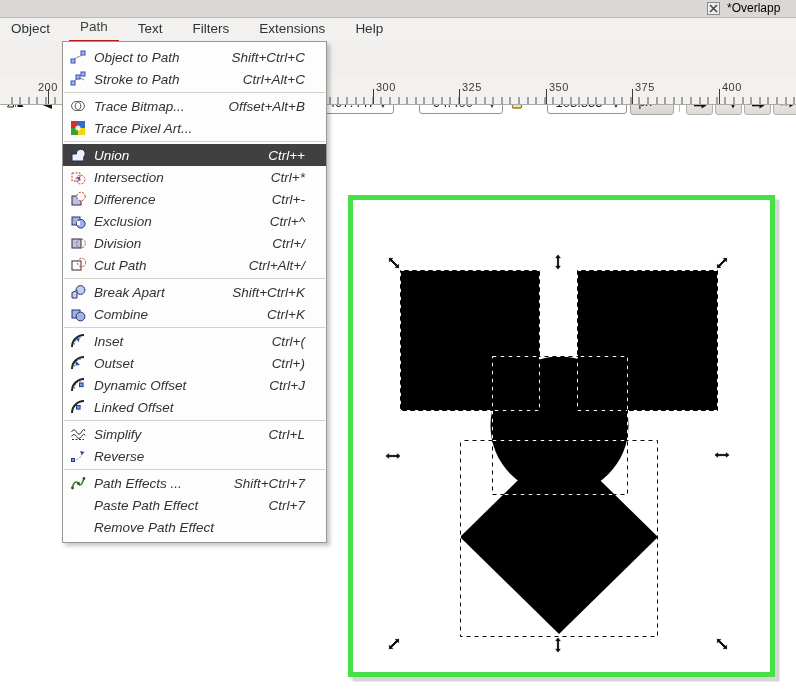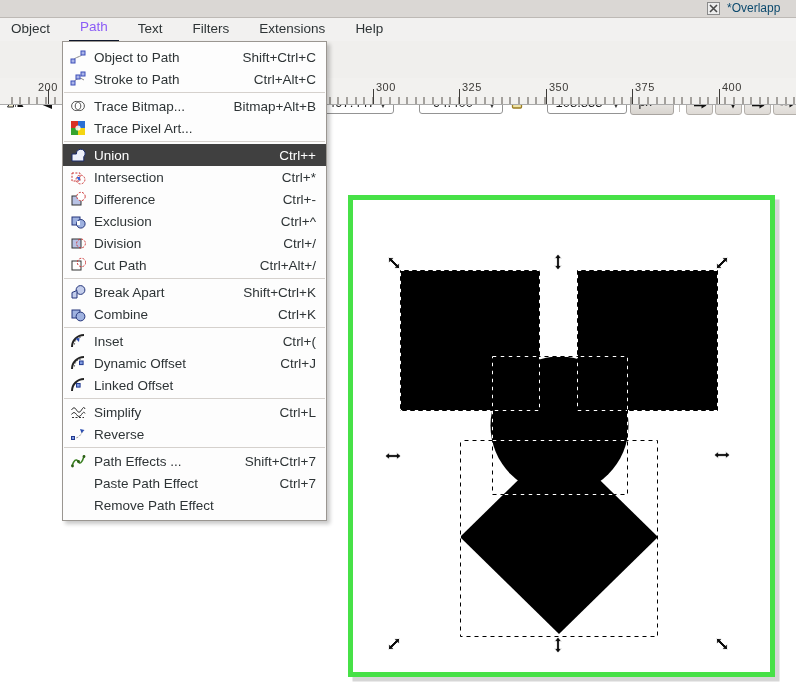--- a/index.html
+++ b/index.html
@@ -2,26 +2,26 @@
 <html><head>
 <meta charset="utf-8">
 <style>
   html,body{margin:0;padding:0;}
   body{font-family:"Liberation Sans",sans-serif;}
   .screen{position:relative;width:796px;height:692px;background:#fff;overflow:hidden;}
 
   
   .titlebar{position:absolute;left:0;top:0;width:796px;height:17px;background:#dad7d4;border-bottom:1px solid #bdb9b5;}
   .titlebar .docicon{position:absolute;left:707px;top:2px;width:13px;height:13px;}
-  .titlebar .title{position:absolute;left:727px;top:1px;font-size:12px;color:#0c4a6e;white-space:nowrap;}
+  .titlebar .title{position:absolute;left:727px;top:1px;font-size:12px;color:#000000;white-space:nowrap;}
 
   
   .menubar{position:absolute;left:0;top:18px;width:796px;height:23px;background:#f2f1f0;display:flex;align-items:center;gap:8px;}
   .mb-item{font-size:13.5px;color:#2e3436;padding:2px 11px 3px 11px;height:18px;line-height:18px;}
-  .mb-item.active{color:#8b5cf6;border-bottom:3px solid #0f172a;padding-bottom:4px;}
+  .mb-item.active{color:#404040;border-bottom:3px solid #b91c1c;padding-bottom:4px;}
 
   
   .toolbar{position:absolute;left:0;top:41px;width:796px;height:37px;background:#f0efed;border-bottom:1px solid #c8c4c0;}
   .tbtn{position:absolute;top:47px;width:25px;height:25px;border:1px solid #b4b0ab;border-radius:3px;
         background:linear-gradient(#fbfbfa,#dedad5);display:flex;align-items:center;justify-content:center;}
   .flipbtn{position:absolute;top:48px;width:24px;height:24px;display:flex;align-items:center;justify-content:center;}
   .spin{position:absolute;top:47px;height:24px;background:#fff;border:1px solid #949494;border-radius:3px;}
   .spin input{position:absolute;left:0;top:0;height:100%;width:calc(100% - 20px);border:none;background:transparent;
         font-family:"Liberation Sans",sans-serif;font-size:13px;color:#1a1a1a;text-align:center;outline:none;}
   .spinner{position:absolute;right:3px;top:0;width:14px;height:100%;display:flex;flex-direction:column;justify-content:center;gap:3px;align-items:center;}
@@ -39,21 +39,21 @@
   .ruler .major{position:absolute;bottom:0;width:1px;height:15px;background:#3c3a37;}
   .ruler .rl{position:absolute;top:3px;font-size:11px;color:#3c3a37;letter-spacing:0.5px;}
 
   
   .canvas{position:absolute;left:0;top:104px;width:796px;height:588px;background:#ffffff;}
   .canvas svg{position:absolute;left:0;top:0;}
 
   
   .menu{position:absolute;left:62px;top:41px;width:263px;background:#fdfdfd;border:1px solid #9a9691;
         box-shadow:3px 3px 4px rgba(0,0,0,.22);padding:4px 0;z-index:20;}
-  .mrow{height:22px;display:flex;align-items:center;padding:0 1px 0 6px;}
+  .mrow{height:22px;display:flex;align-items:center;padding:0 12px 0 6px;font-style:italic;}
   .mrow .ic{width:17px;height:17px;margin-right:8px;flex:0 0 17px;display:flex;align-items:center;justify-content:center;}
   .mrow .lbl{font-size:13.5px;color:#2e3436;white-space:nowrap;}
   .mrow .acc{margin-left:auto;padding-right:9px;font-size:13.5px;color:#2e3436;white-space:nowrap;}
   .mrow.hl{background:#404040;}
   .mrow.hl .lbl,.mrow.hl .acc{color:#fff;}
   .msep{height:1px;background:#d5d1cd;margin:2px 1px;}
 </style>
 </head>
 <body>
 
@@ -249,21 +249,21 @@
     <div class="msep"></div>
 
     <div class="mrow">
       <span class="ic">
         <svg width="16" height="16" viewBox="0 0 16 16">
           <circle cx="6.2" cy="8" r="4.6" fill="#fff" stroke="#555"></circle>
           <circle cx="9.8" cy="8" r="4.6" fill="none" stroke="#555"></circle>
         </svg>
         </span>
       <span class="lbl">Trace Bitmap...</span>
-      <span class="acc">Bitmap+Alt+B</span>
+      <span class="acc">Offset+Alt+B</span>
     </div>
 
     <div class="mrow">
       <span class="ic">
         <svg width="16" height="16" viewBox="0 0 16 16">
           <rect x="1" y="1" width="7" height="7" fill="#d93025"></rect>
           <rect x="8" y="1" width="7" height="7" fill="#2b6fd4"></rect>
           <rect x="1" y="8" width="7" height="7" fill="#35a32e"></rect>
           <rect x="8" y="8" width="7" height="7" fill="#f4d512"></rect>
           <circle cx="8" cy="8" r="2.6" fill="#fff" opacity="0.85"></circle>
@@ -373,20 +373,31 @@
         <svg width="16" height="16" viewBox="0 0 16 16">
           <path d="M2 14 A 12 12 0 0 1 14 2" stroke="#222" stroke-width="2" fill="none"></path>
           <path d="M4.5 11.5 A 7.5 7.5 0 0 1 12 4" stroke="#555" stroke-dasharray="1.5 1.5" fill="none"></path>
           <path d="M9 9 L5.5 5.5 L9.5 5 Z" fill="#2b4db0"></path>
         </svg>
         </span>
       <span class="lbl">Inset</span>
       <span class="acc">Ctrl+(</span>
     </div>
 
+    <div class="mrow">
+      <span class="ic">
+        <svg width="16" height="16" viewBox="0 0 16 16">
+          <path d="M2 14 A 12 12 0 0 1 14 2" stroke="#222" stroke-width="2" fill="none"></path>
+          <path d="M4.5 11.5 A 7.5 7.5 0 0 1 12 4" stroke="#555" stroke-dasharray="1.5 1.5" fill="none"></path>
+          <path d="M6 6 L10 10 L5.5 10.5 Z" fill="#2b4db0"></path>
+        </svg>
+        </span>
+      <span class="lbl">Outset</span>
+      <span class="acc">Ctrl+)</span>
+    </div>
 
     <div class="mrow">
       <span class="ic">
         <svg width="16" height="16" viewBox="0 0 16 16">
           <path d="M2 14 A 12 12 0 0 1 14 2" stroke="#222" stroke-width="2" fill="none"></path>
           <path d="M4.5 11.5 A 7.5 7.5 0 0 1 12 4" stroke="#555" stroke-dasharray="1.5 1.5" fill="none"></path>
           <rect x="9.5" y="6" width="3.6" height="3.6" fill="#7f9ae0" stroke="#223a8f"></rect>
         </svg>
         </span>
       <span class="lbl">Dynamic Offset</span>

